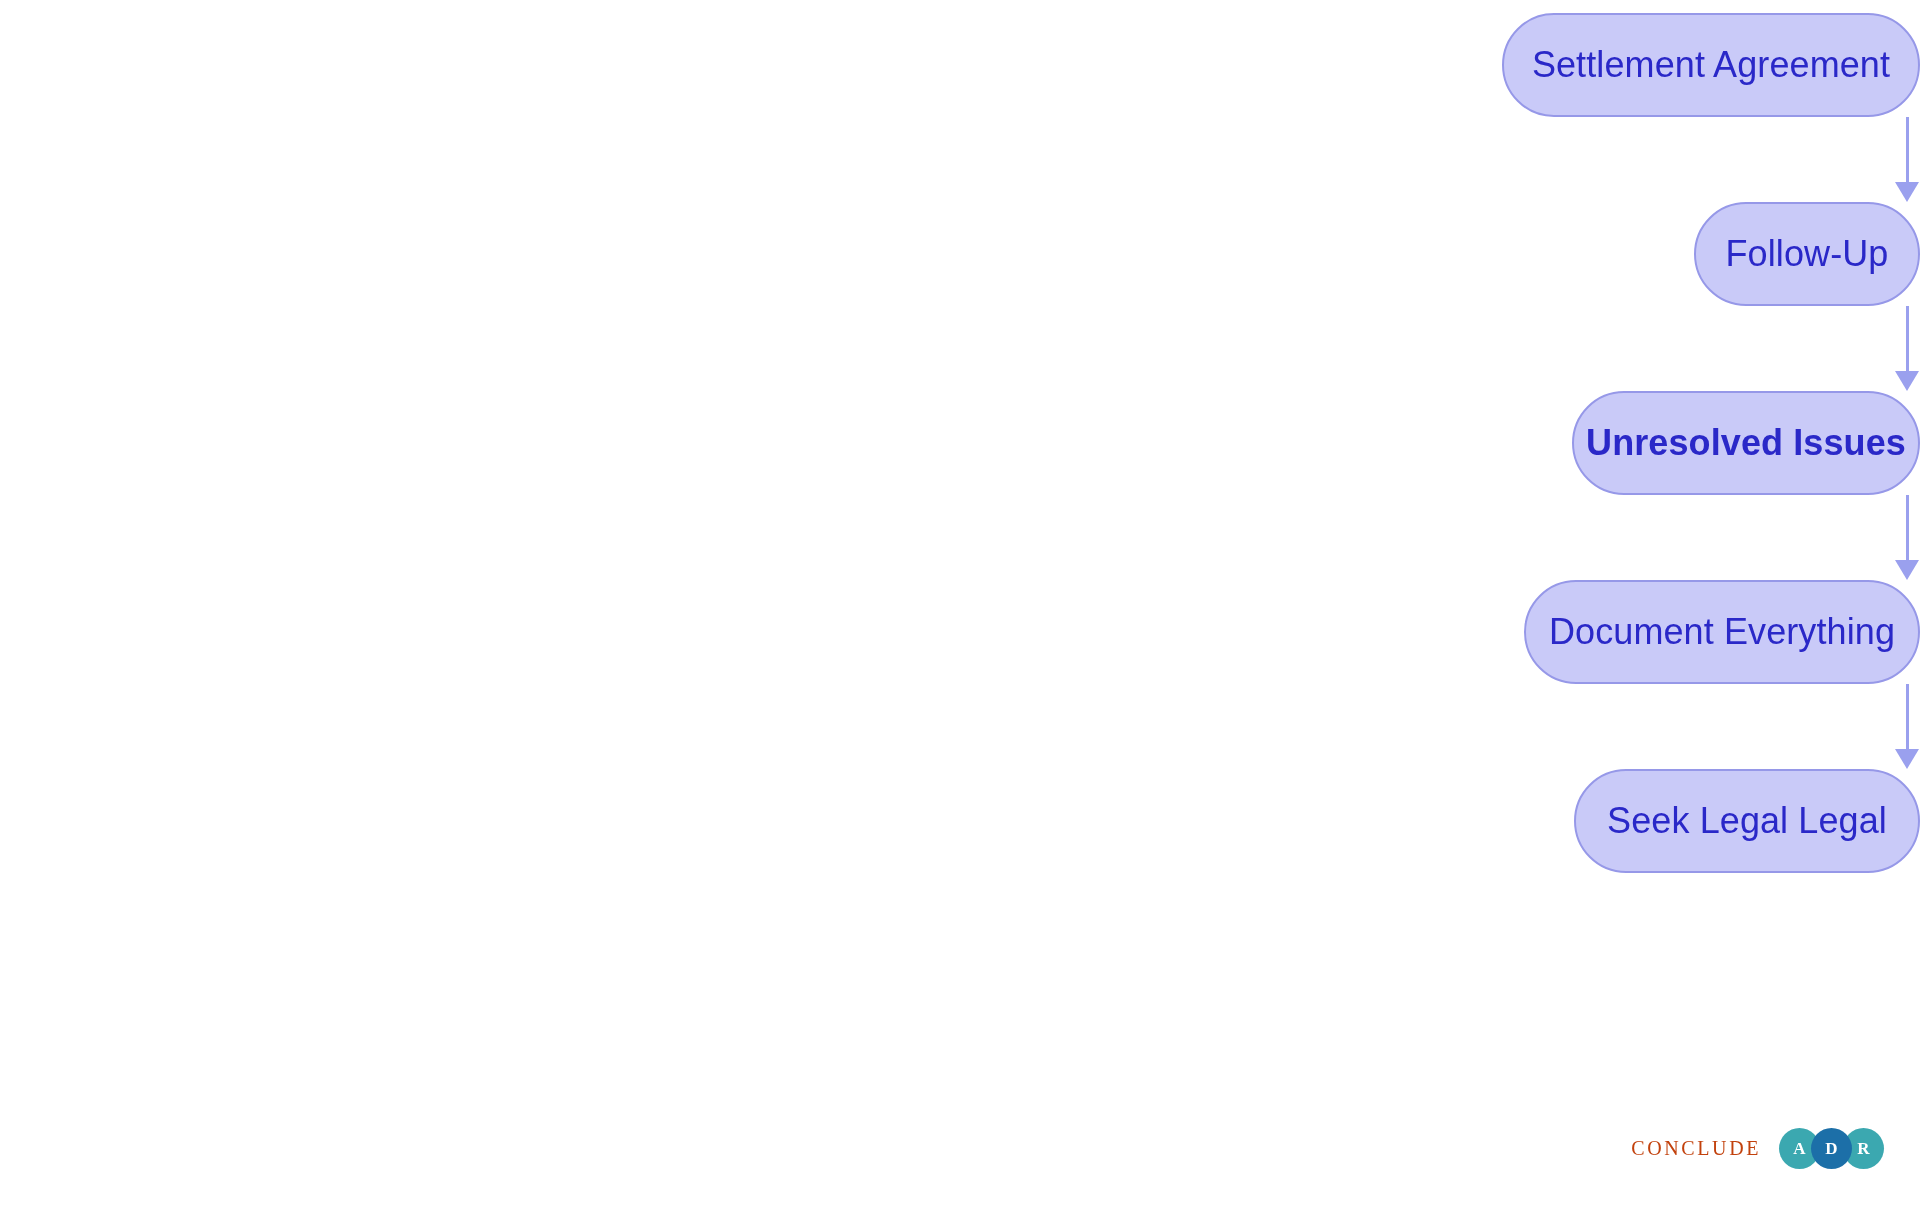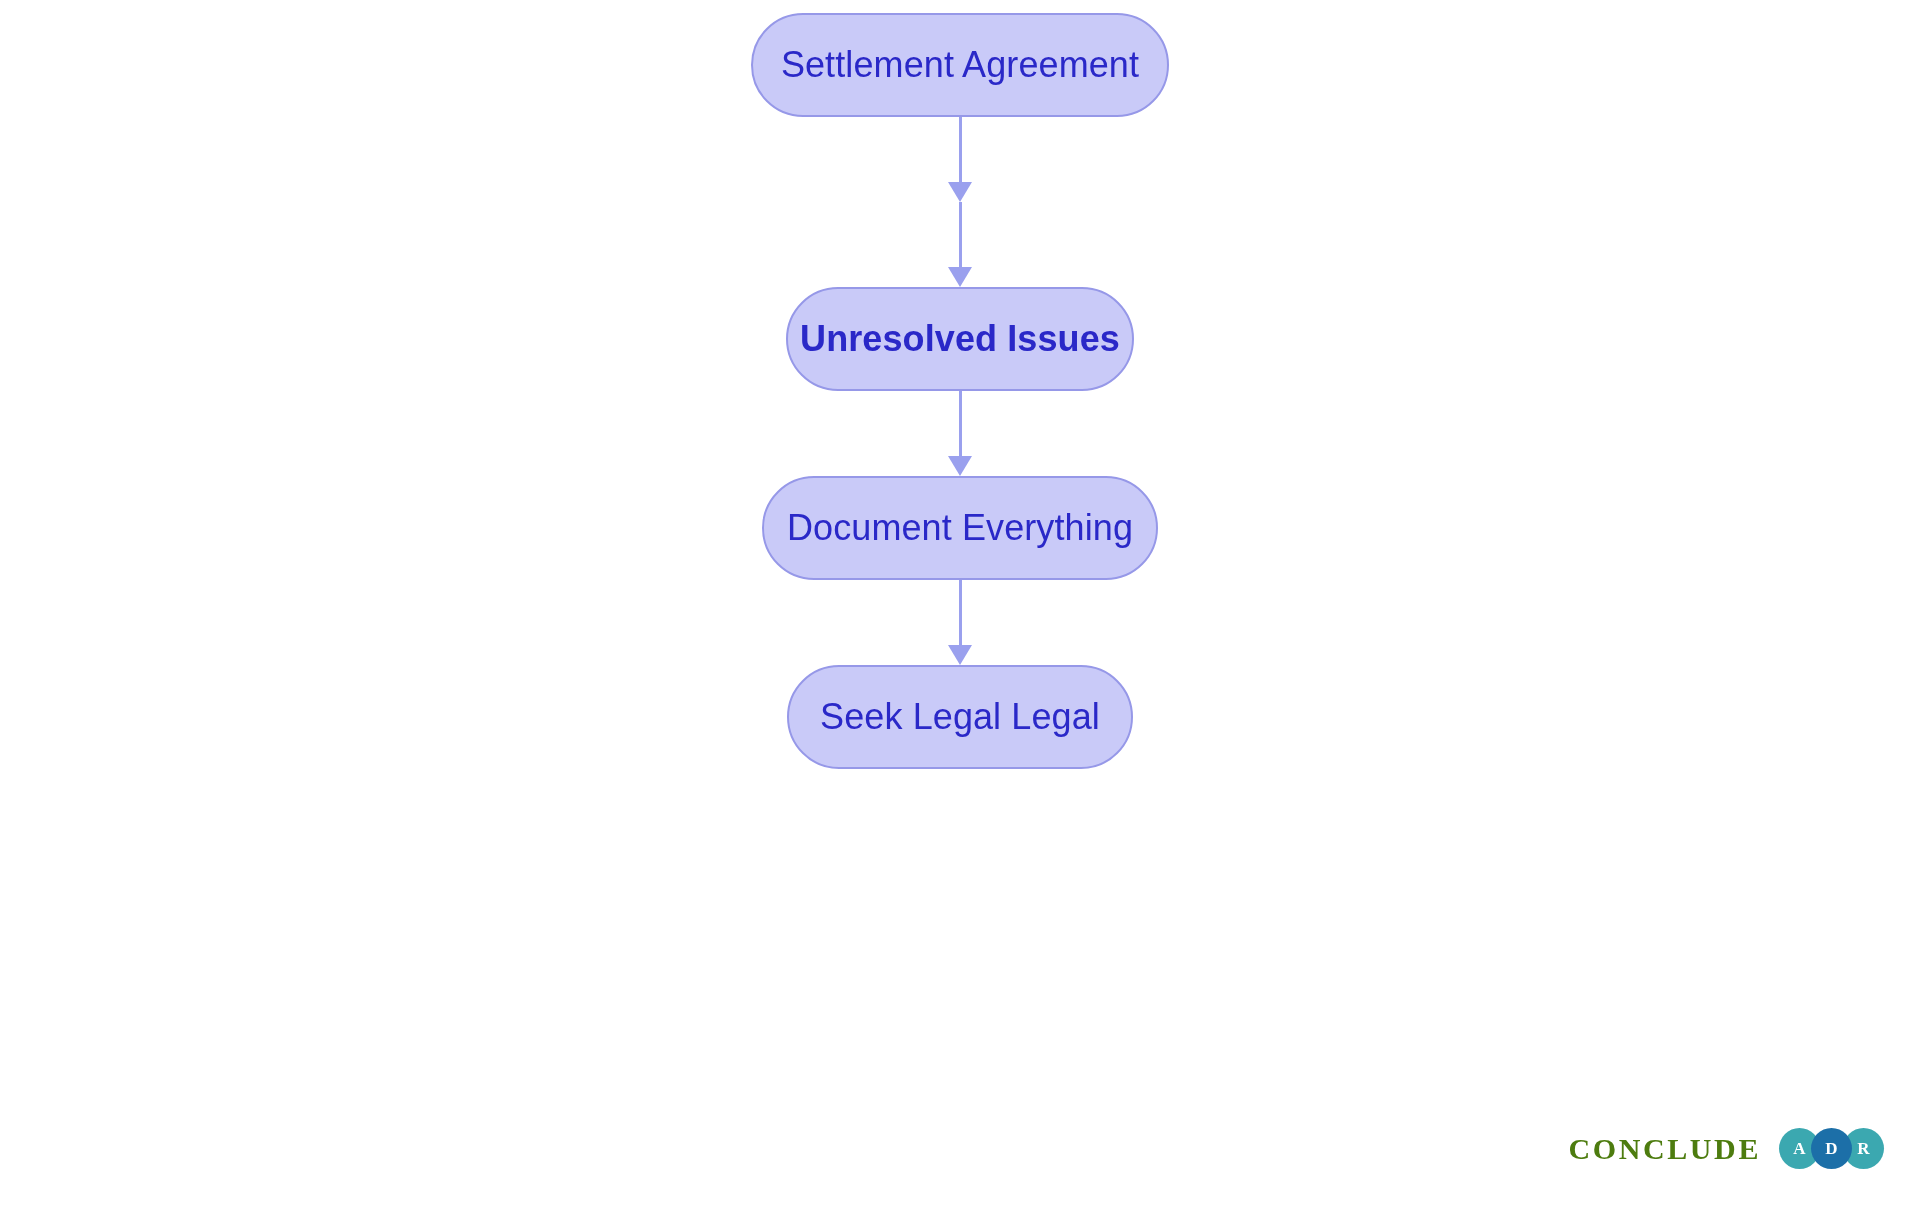--- a/index.html
+++ b/index.html
@@ -23,21 +23,21 @@
     height: 1100px;
   }
 
   .flow-column {
     position: absolute;
     left: 0;
     top: 13px;
     width: 1920px;
     display: flex;
     flex-direction: column;
-    align-items: center;
+    align-items: flex-end;
   }
 
   .node {
     box-sizing: border-box;
     background: #c9caf8;
     border: 2px solid #9698e8;
     border-radius: 56px;
     color: #2a28c8;
     font-size: 36px;
     font-weight: 400;
@@ -83,24 +83,24 @@
   
   #brand-logo {
     position: absolute;
     right: 36px;
     bottom: 46px;
     display: flex;
     align-items: center;
     gap: 18px;
   }
   .wordmark {
-    color: #4d7c0f;
+    color: #c2410c;
     font-family: "Liberation Serif", serif;
-    font-weight: bold;
-    font-size: 30px;
+    font-weight: normal;
+    font-size: 20px;
     letter-spacing: 2.6px;
   }
   .circles {
     display: flex;
     align-items: center;
   }
   .circle {
     width: 41px;
     height: 41px;
     border-radius: 50%;
@@ -124,20 +124,23 @@
 
     <div class="node node-0">
       <span>Settlement Agreement</span>
     </div>
 
     <div class="connector conn-0">
       <div class="stem"></div>
       <div class="head"></div>
     </div>
 
+    <div class="node node-1">
+      <span>Follow-Up</span>
+    </div>
 
     <div class="connector conn-1">
       <div class="stem"></div>
       <div class="head"></div>
     </div>
 
     <div class="node node-2">
       <span>Unresolved Issues</span>
     </div>
 

